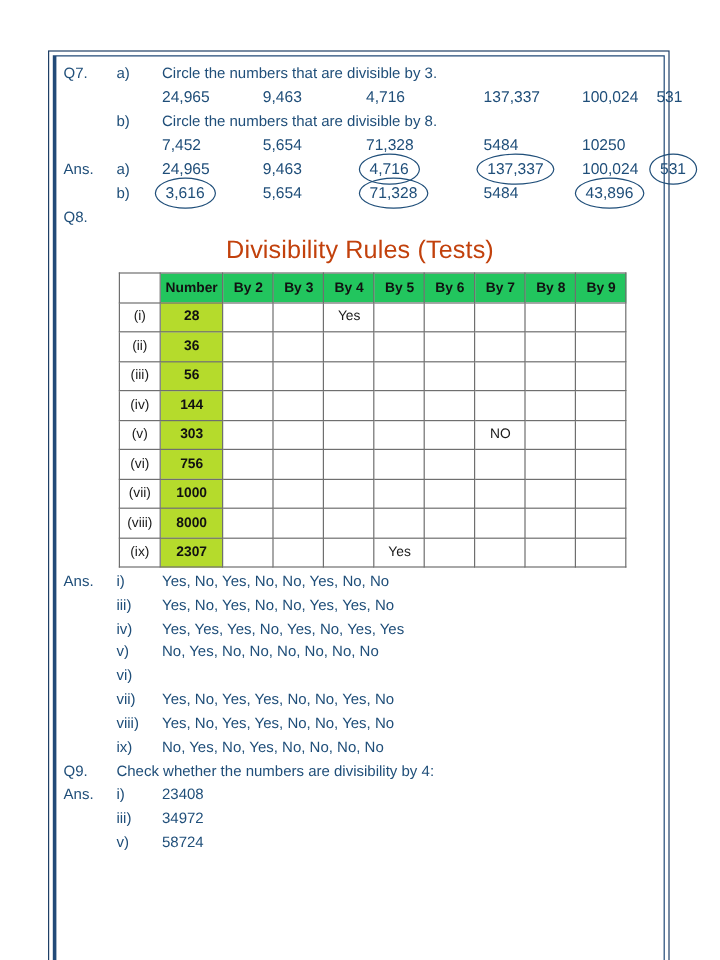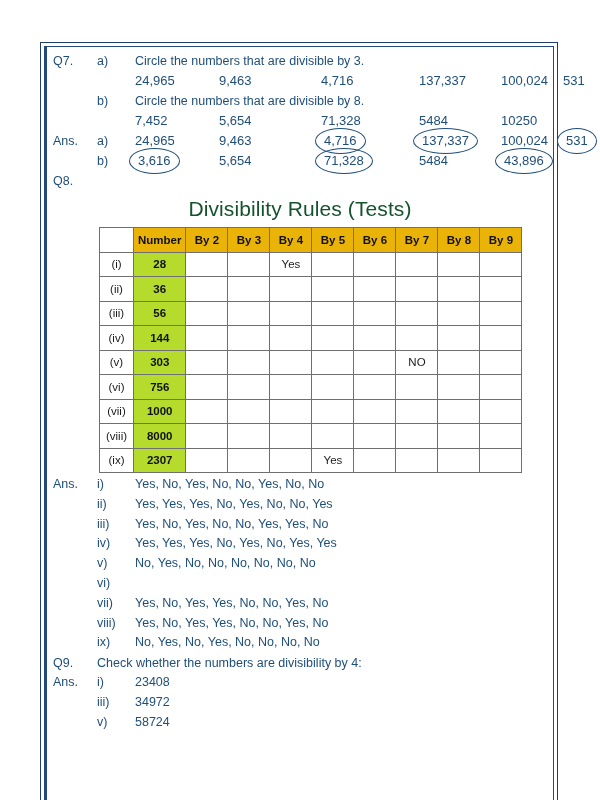--- a/index.html
+++ b/index.html
@@ -63,21 +63,21 @@
     display: flex;
     line-height: 20px;
     font-size: 13px;
   }
   .numrow .cell {
     flex: 0 0 auto;
     position: relative;
   }
   .w1 { width: 84px; }
   .w2 { width: 86px; }
-  .w3 { width: 98px; margin-left: 16px; }
+  .w3 { width: 98px; }
   .w4 { width: 82px; }
   .w5 { width: 62px; }
 
   .circled {
     position: relative;
     display: inline-block;
     padding: 0 3px;
   }
   .circled .oval {
     position: absolute;
@@ -87,21 +87,21 @@
     bottom: -3px;
     border: 1.4px solid #1f4e79;
     border-radius: 50%;
     pointer-events: none;
   }
 
   
   #rules-title {
     text-align: center;
     font-size: 21px;
-    color: #14532d;
+    color: #c2410c;
     margin: 6px 0 6px 0;
     letter-spacing: 0.1px;
   }
 
   
   #rules-table-wrap {
     display: flex;
     justify-content: flex-start;
     padding-left: 46px;
   }
@@ -114,21 +114,21 @@
     border: 1px solid #6f6f6f;
     height: 24.5px;
     padding: 0 4px;
     text-align: center;
     vertical-align: middle;
     font-weight: normal;
     box-sizing: border-box;
   }
   table.rules th.hdr-blank { background: #ffffff; border: 1px solid #6f6f6f; }
   table.rules th.hdr {
-    background: #eab308;
+    background: #22c55e;
     font-weight: bold;
     color: #111111;
   }
   table.rules td.rn {
     width: 34px;
     background: #ffffff;
     color: #1a1a1a;
   }
   table.rules td.num {
     width: 50px;
@@ -367,25 +367,20 @@
       <div class="spacer-2"></div>
 
       <div id="q8-answers">
           <div class="ansrow">
             <div class="ans-label">Ans.</div>
             <div class="ans-rn">i)</div>
             <div class="ans-val">Yes, No, Yes, No, No, Yes, No, No</div>
           </div>
           <div class="ansrow">
             <div class="ans-label"></div>
-            <div class="ans-rn">ii)</div>
-            <div class="ans-val">Yes, Yes, Yes, No, Yes, No, No, Yes</div>
-          </div>
-          <div class="ansrow">
-            <div class="ans-label"></div>
             <div class="ans-rn">iii)</div>
             <div class="ans-val">Yes, No, Yes, No, No, Yes, Yes, No</div>
           </div>
           <div class="ansrow">
             <div class="ans-label"></div>
             <div class="ans-rn">iv)</div>
             <div class="ans-val">Yes, Yes, Yes, No, Yes, No, Yes, Yes</div>
           </div>
           <div class="ansrow">
             <div class="ans-label"></div>

